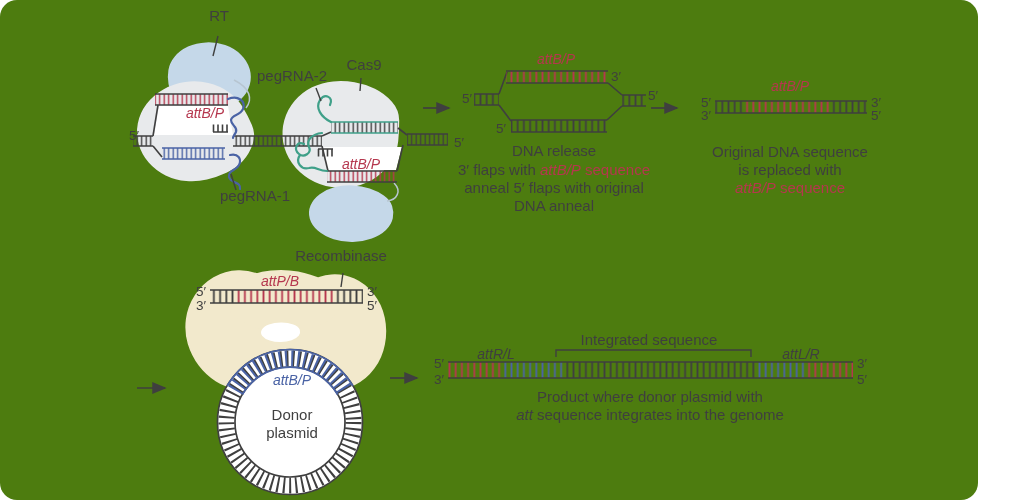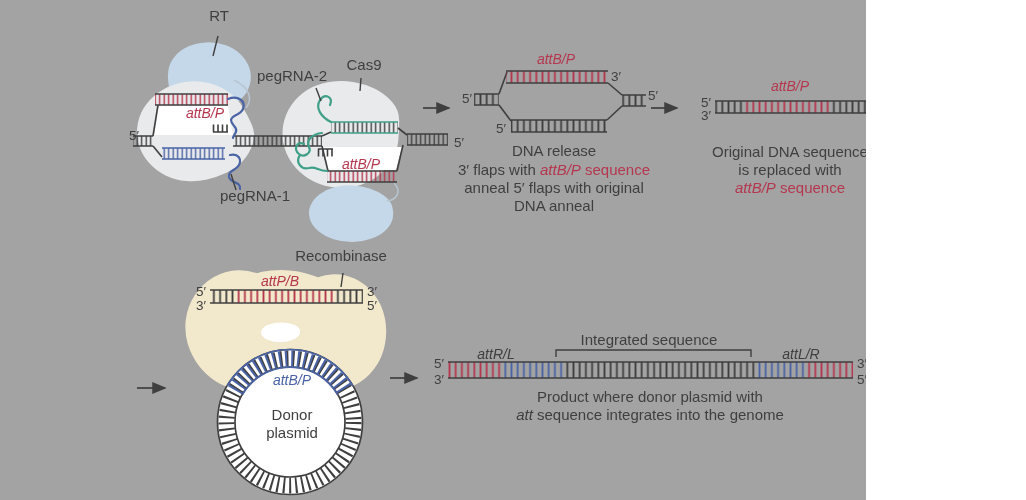--- a/index.html
+++ b/index.html
@@ -1,16 +1,16 @@
 <!DOCTYPE html>
 <html style="--red: #b5374e; --blue: #4a63a5; --green: #3fa089; --dark: #3f3f3f; --cas9: #e8eaec; --rt: #c5d8e9; --recombinase: #f2e9cc;"><head>
 <meta charset="utf-8">
 <style>
   html,body{margin:0;padding:0;background:#fff;}
-  #stage{position:relative;width:866px;height:500px;background:#a3a3a3;overflow:hidden;}
+  #stage{position:relative;width:978px;height:500px;background:#4d7c0f;overflow:hidden;border-radius:17px;}
   svg{display:block;}
   .tx{font-family:"Liberation Sans","DejaVu Sans",sans-serif;fill:var(--dark,#3f3f3f);}
   .i{font-style:italic;}
   .red{fill:var(--red,#b5374e);}
   .blue{fill:var(--blue,#4a63a5);}
   .s15{font-size:15px;}
   .s14{font-size:14px;}
   .s13{font-size:13.5px;}
   .rl{stroke:var(--dark,#3f3f3f);stroke-width:1.6;fill:none;}
   .rlb{stroke:var(--blue,#4a63a5);stroke-width:1.6;fill:none;}

